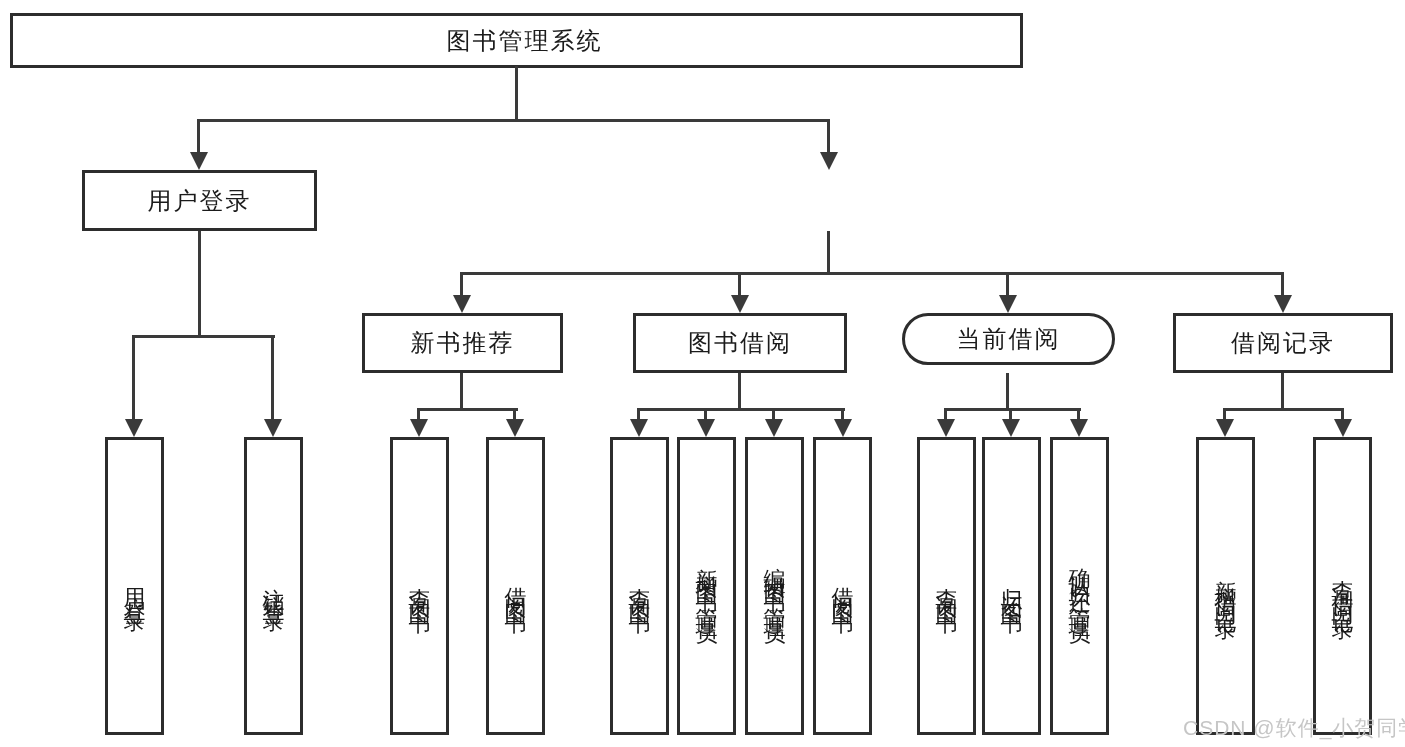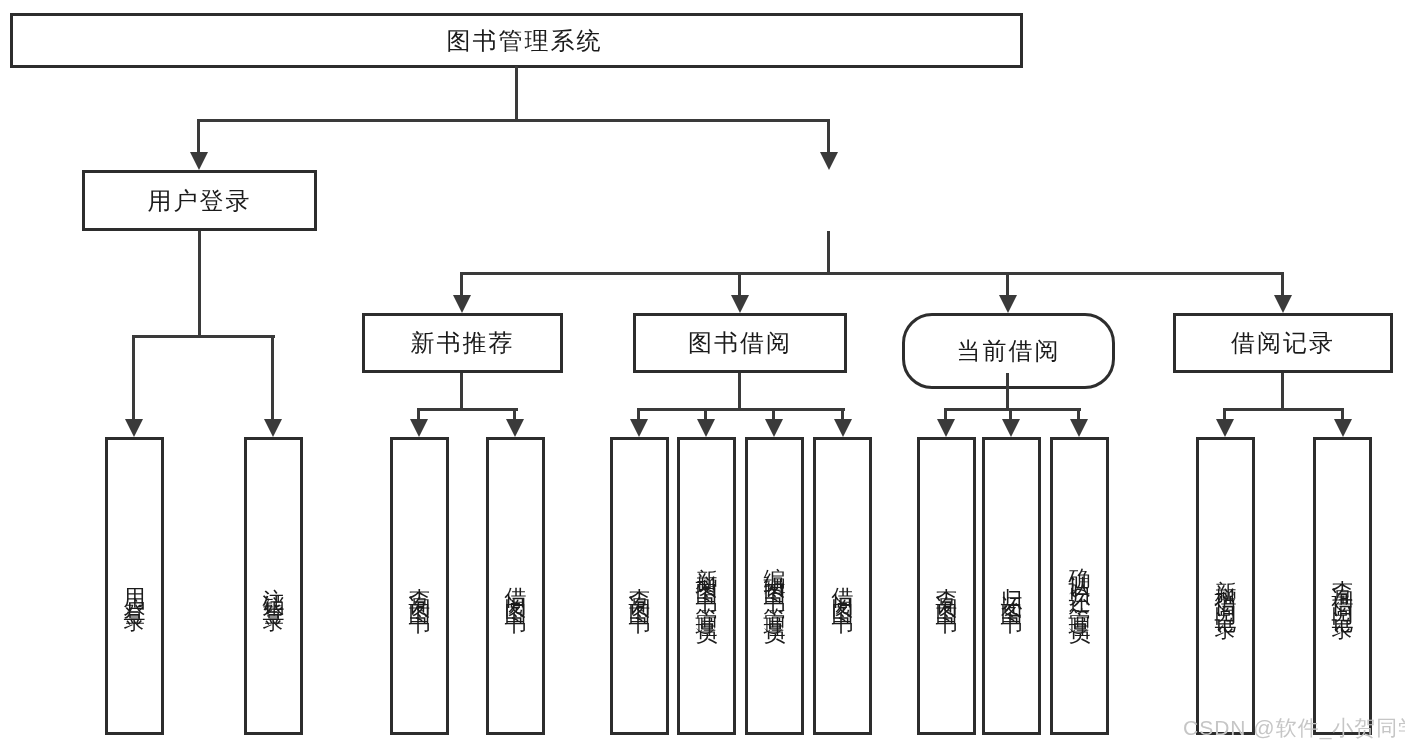--- a/index.html
+++ b/index.html
@@ -99,21 +99,21 @@
   <div class="ah" style="left:999px; top:295px;"></div>
   <div class="vl" style="left:1281px; top:272px; height:23px;"></div>
   <div class="ah" style="left:1274px; top:295px;"></div>
 
   <div class="box h" style="left:362px; top:313px; width:201px; height:60px;">
     <span class="lbl">新书推荐</span>
   </div>
   <div class="box h" style="left:633px; top:313px; width:214px; height:60px;">
     <span class="lbl">图书借阅</span>
   </div>
-  <div class="box h" style="left:902px; top:313px; width:213px; height:76px;border-radius:30px;">
+  <div class="box h" style="left:902px; top:313px; width:213px; height:52px;border-radius:30px;">
     <span class="lbl">当前借阅</span>
   </div>
   <div class="box h" style="left:1173px; top:313px; width:220px; height:60px;">
     <span class="lbl">借阅记录</span>
   </div>
 
   <div class="vl" style="left:460px; top:373px; height:35px;"></div>
   <div class="hl" style="left:417px; top:408px; width:101px;"></div>
   <div class="vl" style="left:417px; top:408px; height:11px;"></div>
   <div class="ah" style="left:410px; top:419px;"></div>

